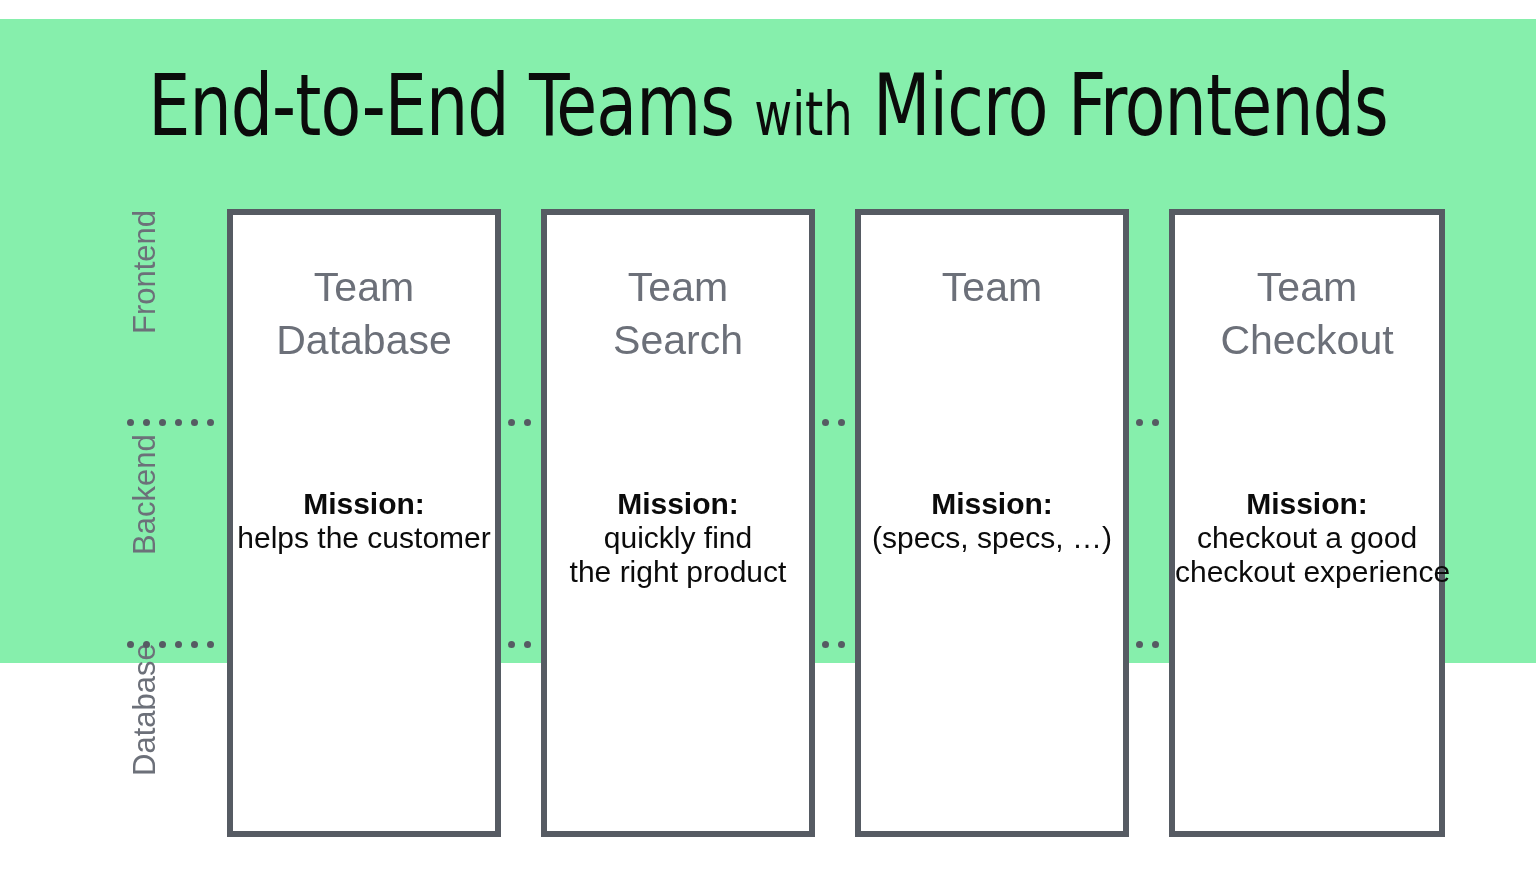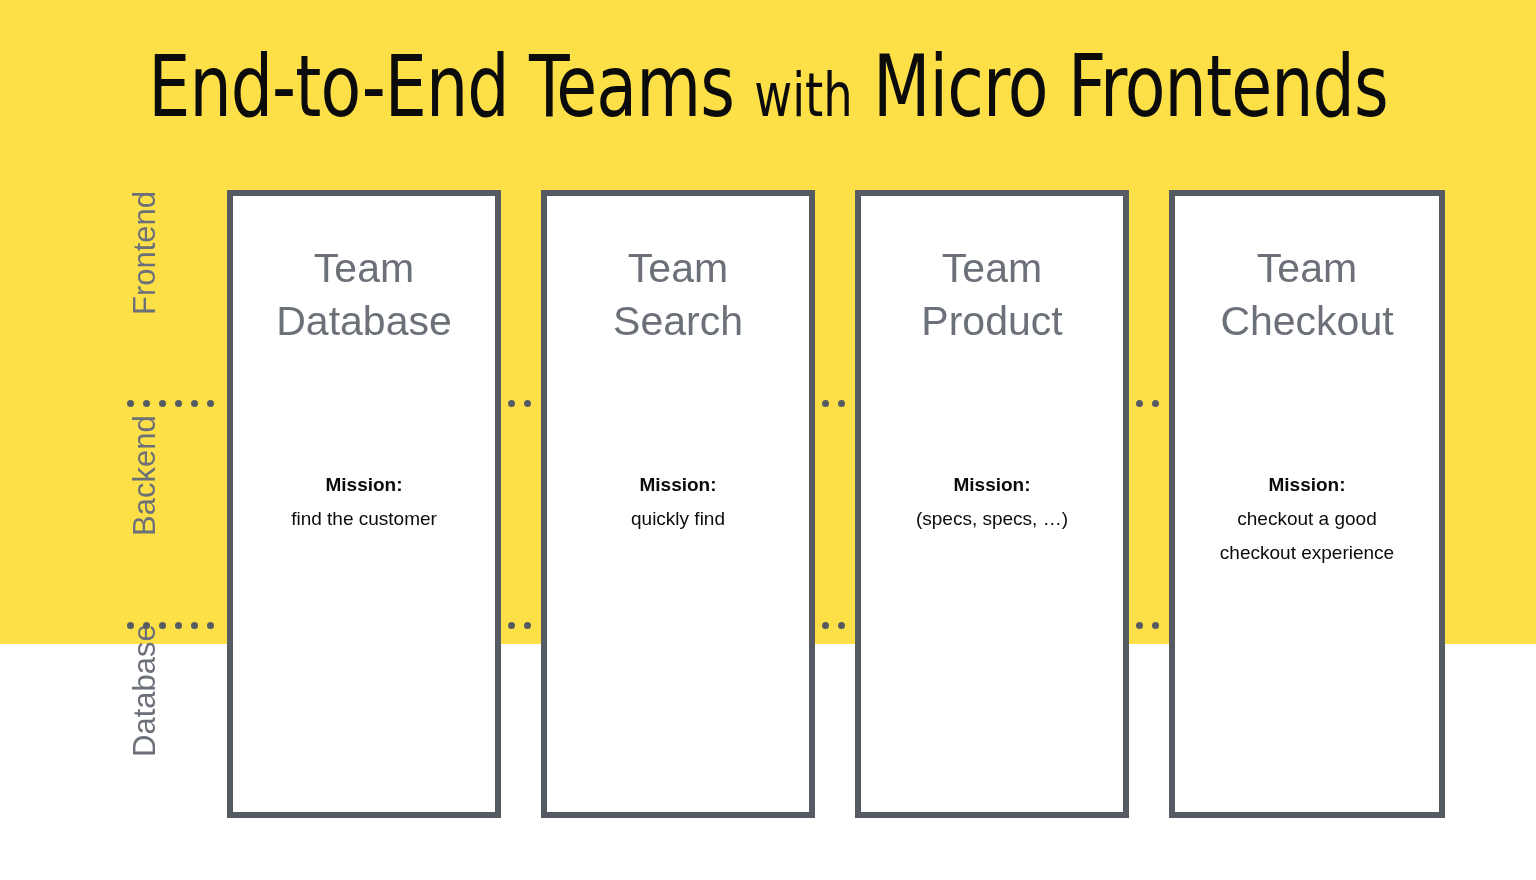--- a/index.html
+++ b/index.html
@@ -12,21 +12,22 @@
     height: 880px;
     overflow: hidden;
     font-family: "Liberation Sans", sans-serif;
     -webkit-font-smoothing: antialiased;
   }
 
   #canvas {
     position: relative;
     width: 1536px;
     height: 644px;
-    background: #fde047;
+    background: #86efac;
+    margin-top: 19px;
   }
 
   
   #title {
     position: absolute;
     left: 0;
     top: 36px;
     width: 1536px;
     text-align: center;
     color: #0b0b0b;
@@ -97,21 +98,21 @@
     font-weight: 400;
   }
 
   .mission-block {
     position: absolute;
     left: 0;
     right: 0;
     top: 272px;
     text-align: center;
     color: #0b0b0b;
-    font-size: 19px;
+    font-size: 30px;
     line-height: 34px;
     font-weight: 400;
   }
   .mission-title {
     display: block;
     font-weight: bold;
     color: #0b0b0b;
   }
   .mission-line {
     display: block;
@@ -169,39 +170,39 @@
       <span class="dot" style="left: 1152px;"></span>
     </div>
 
   <div class="team-box" style="left:227px; width:274px;">
     <div class="team-name">
       <span style="display:block">Team</span>
       <span style="display:block">Database</span>
     </div>
     <div class="mission-block">
       <span class="mission-title">Mission:</span>
-      <span class="mission-line">find the customer</span>
+      <span class="mission-line">helps the customer</span>
     </div>
   </div>
 
   <div class="team-box" style="left:541px; width:274px;">
     <div class="team-name">
       <span style="display:block">Team</span>
       <span style="display:block">Search</span>
     </div>
     <div class="mission-block">
       <span class="mission-title">Mission:</span>
       <span class="mission-line">quickly find</span>
+      <span class="mission-line">the right product</span>
     </div>
   </div>
 
   <div class="team-box" style="left:855px; width:274px;">
     <div class="team-name">
       <span style="display:block">Team</span>
-      <span style="display:block">Product</span>
     </div>
     <div class="mission-block">
       <span class="mission-title">Mission:</span>
       <span class="mission-line">(specs, specs, …)</span>
     </div>
   </div>
 
   <div class="team-box" style="left:1169px; width:276px;">
     <div class="team-name">
       <span style="display:block">Team</span>

